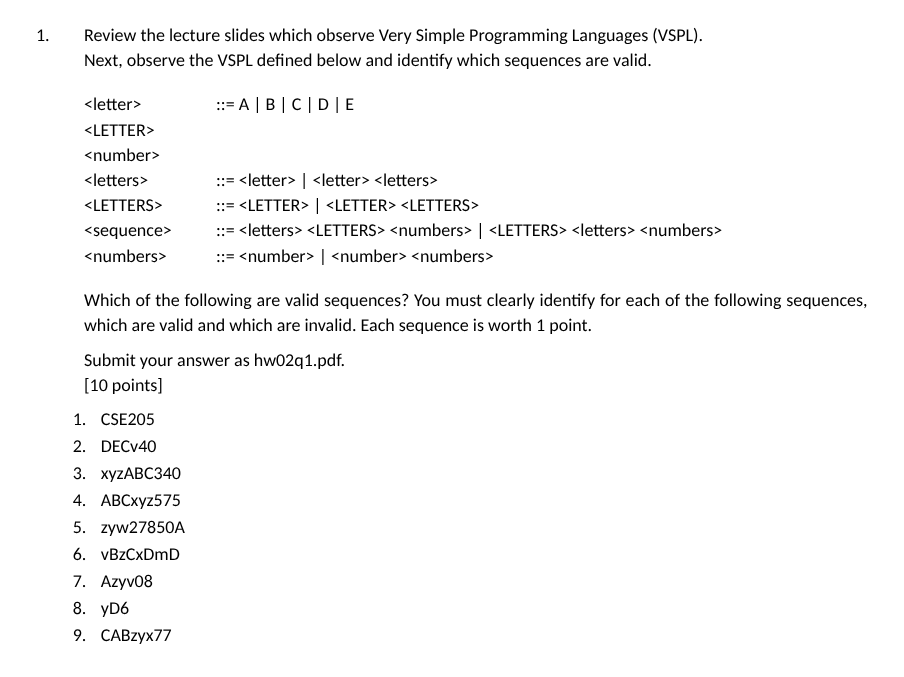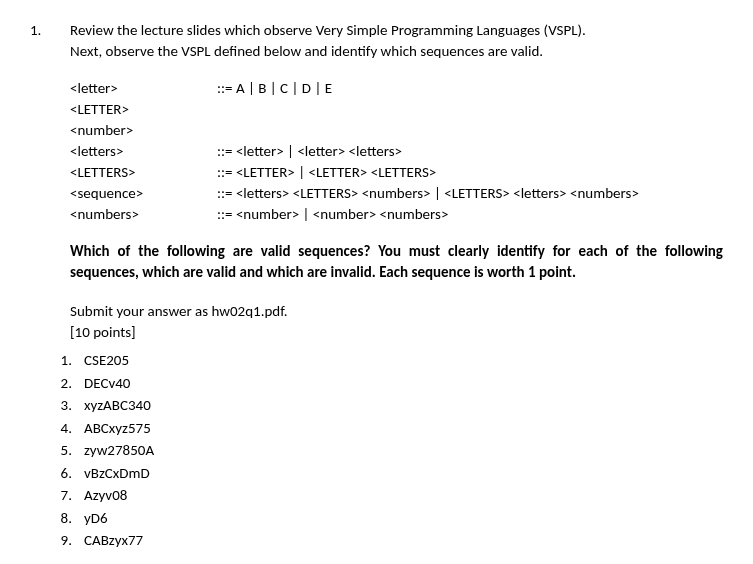--- a/index.html
+++ b/index.html
@@ -25,33 +25,31 @@
       flex: 1;
     }
     .intro {
       margin-bottom: 16px;
     }
     .grammar {
       margin-bottom: 16px;
     }
     .grammar-row {
       display: flex;
-      gap: 37px;
     }
     .grammar-lhs {
       width: 110px;
       flex-shrink: 0;
     }
     .grammar-rhs {
       flex: 1;
     }
     .prompt {
       text-align: justify;
-      margin-bottom: 18px;
-      font-weight: bold;
+      margin-bottom: 8px;
     }
     .submit-row {
       display: flex;
       justify-content: space-between;
       margin-bottom: 6px;
       flex-direction: column;
     }
     .sequences {
       margin-left: -24px;
     }

